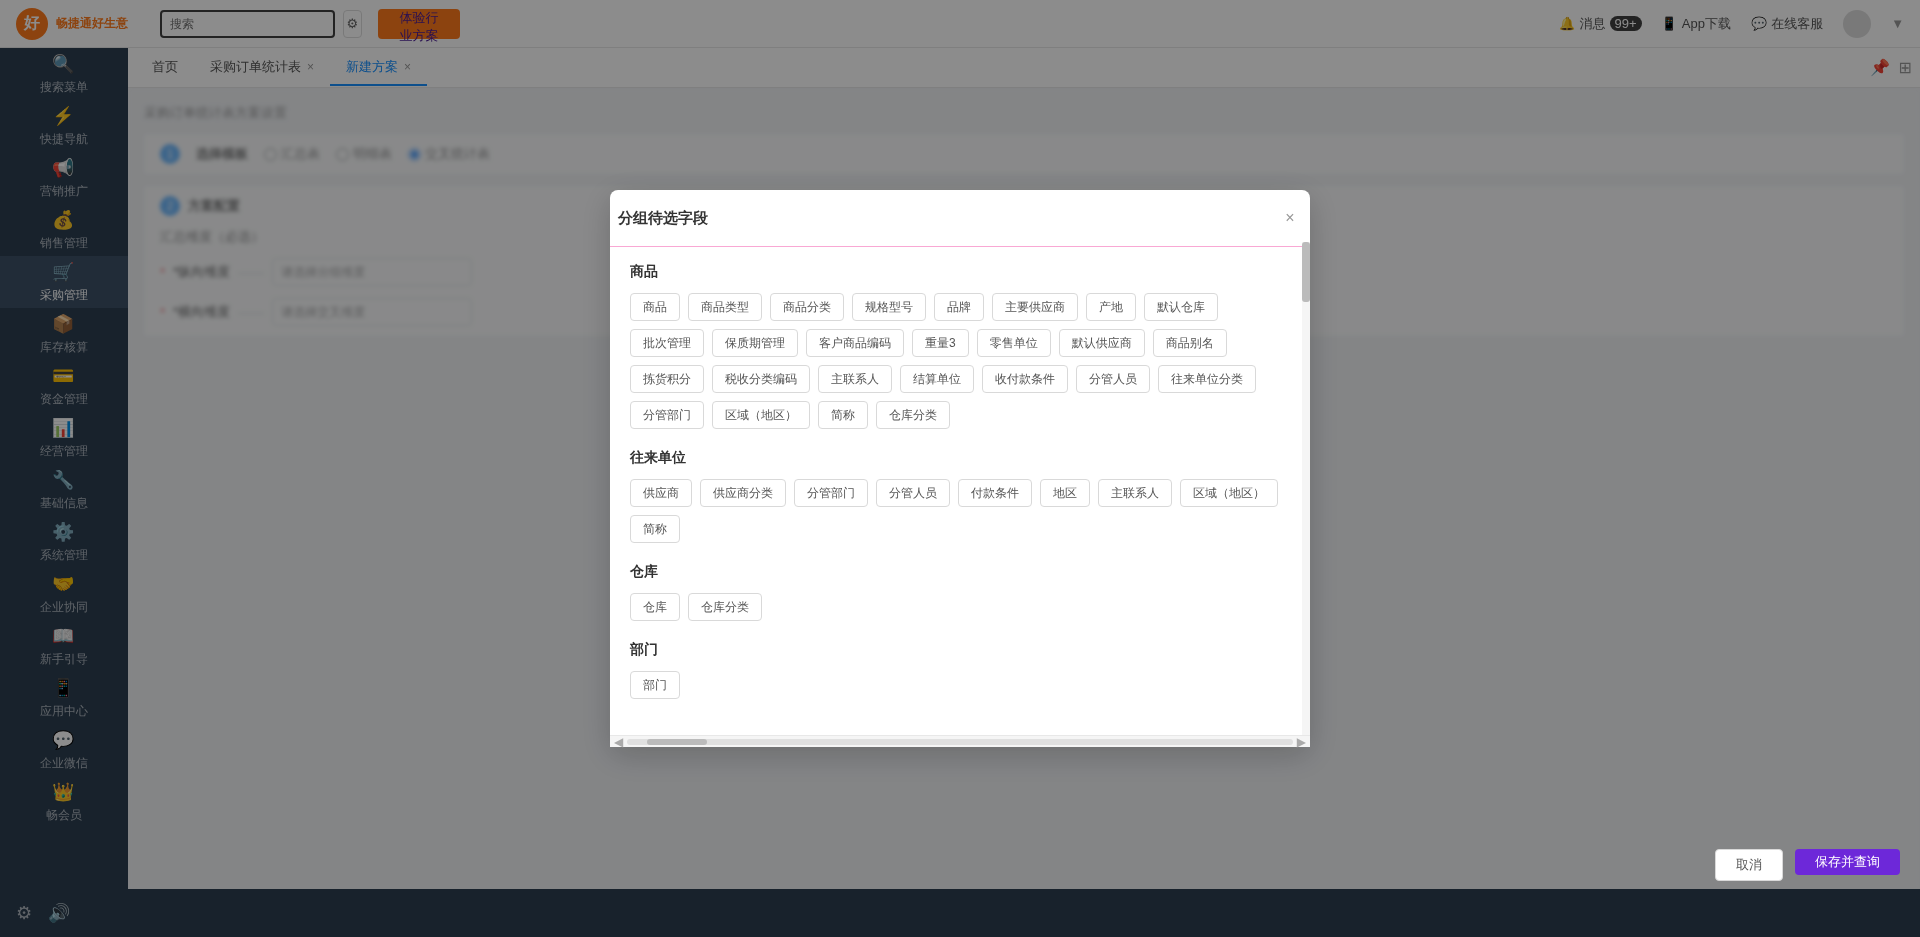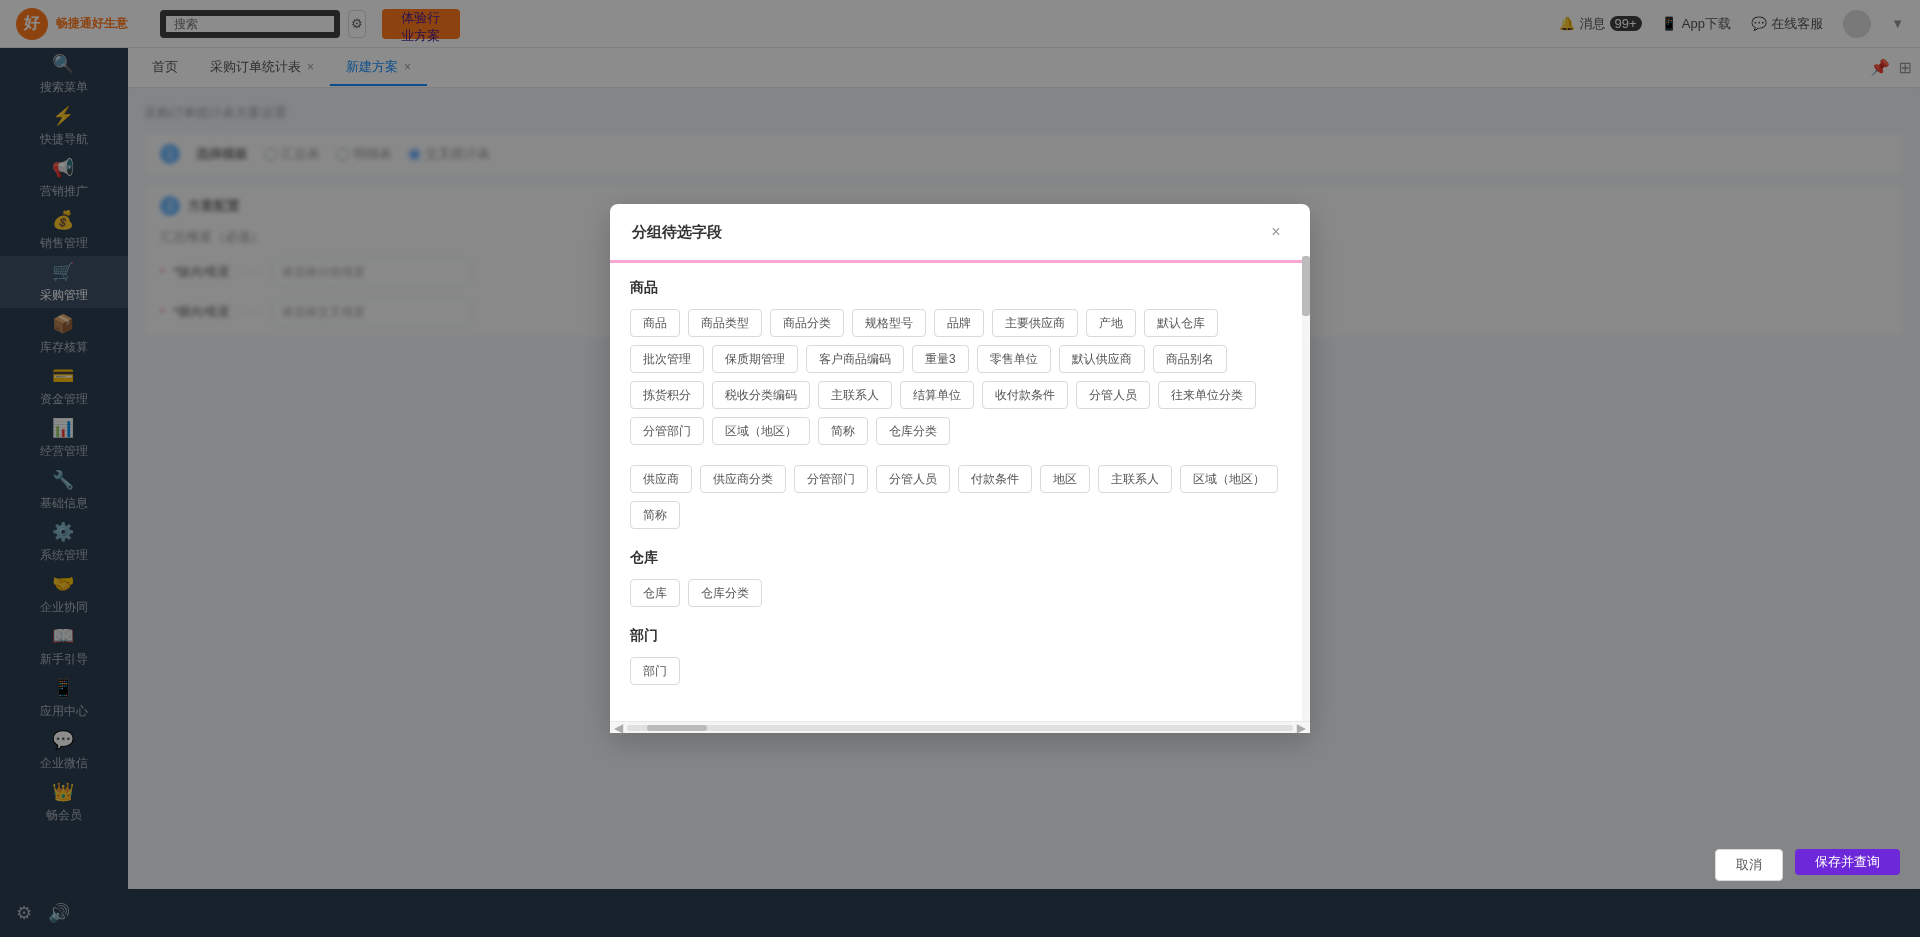--- a/index.html
+++ b/index.html
@@ -35,21 +35,21 @@
     .top-search {
       flex: 1;
       display: flex;
       align-items: center;
       gap: 8px;
       max-width: 300px;
       margin-left: 16px;
     }
     .top-search input {
       height: 28px;
-      border: 6px solid #404040;
+      border: 2px solid #404040;
       border-radius: 4px;
       padding: 0 8px;
       font-size: 12px;
       width: 180px;
       outline: none;
     }
     .gear-btn {
       width: 28px; height: 28px;
       background: #fff;
       border: 1px solid #ddd;
@@ -228,22 +228,22 @@
     .modal {
       background: #fff;
       border-radius: 8px;
       width: 700px;
       max-height: 600px;
       display: flex;
       flex-direction: column;
       box-shadow: 0 8px 32px rgba(0,0,0,0.2);
     }
     .modal-header {
-      padding: 16px 22px;
-      border-bottom: 3px solid #f9a8d4;
+      padding: 16px 8px;
+      border-bottom: 1px solid #f9a8d4;
       display: flex;
       align-items: center;
       justify-content: space-between;
       flex-shrink: 0;
     }
     .modal-title {
       font-size: 15px;
       font-weight: bold;
       color: #333;
     }
@@ -542,20 +542,21 @@
           <div class="field-tag">分管人员</div>
           <div class="field-tag">往来单位分类</div>
           <div class="field-tag">分管部门</div>
           <div class="field-tag">区域（地区）</div>
           <div class="field-tag">简称</div>
           <div class="field-tag">仓库分类</div>
         </div>
       </div>
 
       <div class="field-section">
+        <div class="section-title">往来单位</div>
         <div class="fields-grid">
           <div class="field-tag">供应商</div>
           <div class="field-tag">供应商分类</div>
           <div class="field-tag">分管部门</div>
           <div class="field-tag">分管人员</div>
           <div class="field-tag">付款条件</div>
           <div class="field-tag">地区</div>
           <div class="field-tag">主联系人</div>
           <div class="field-tag">区域（地区）</div>
           <div class="field-tag">简称</div>

